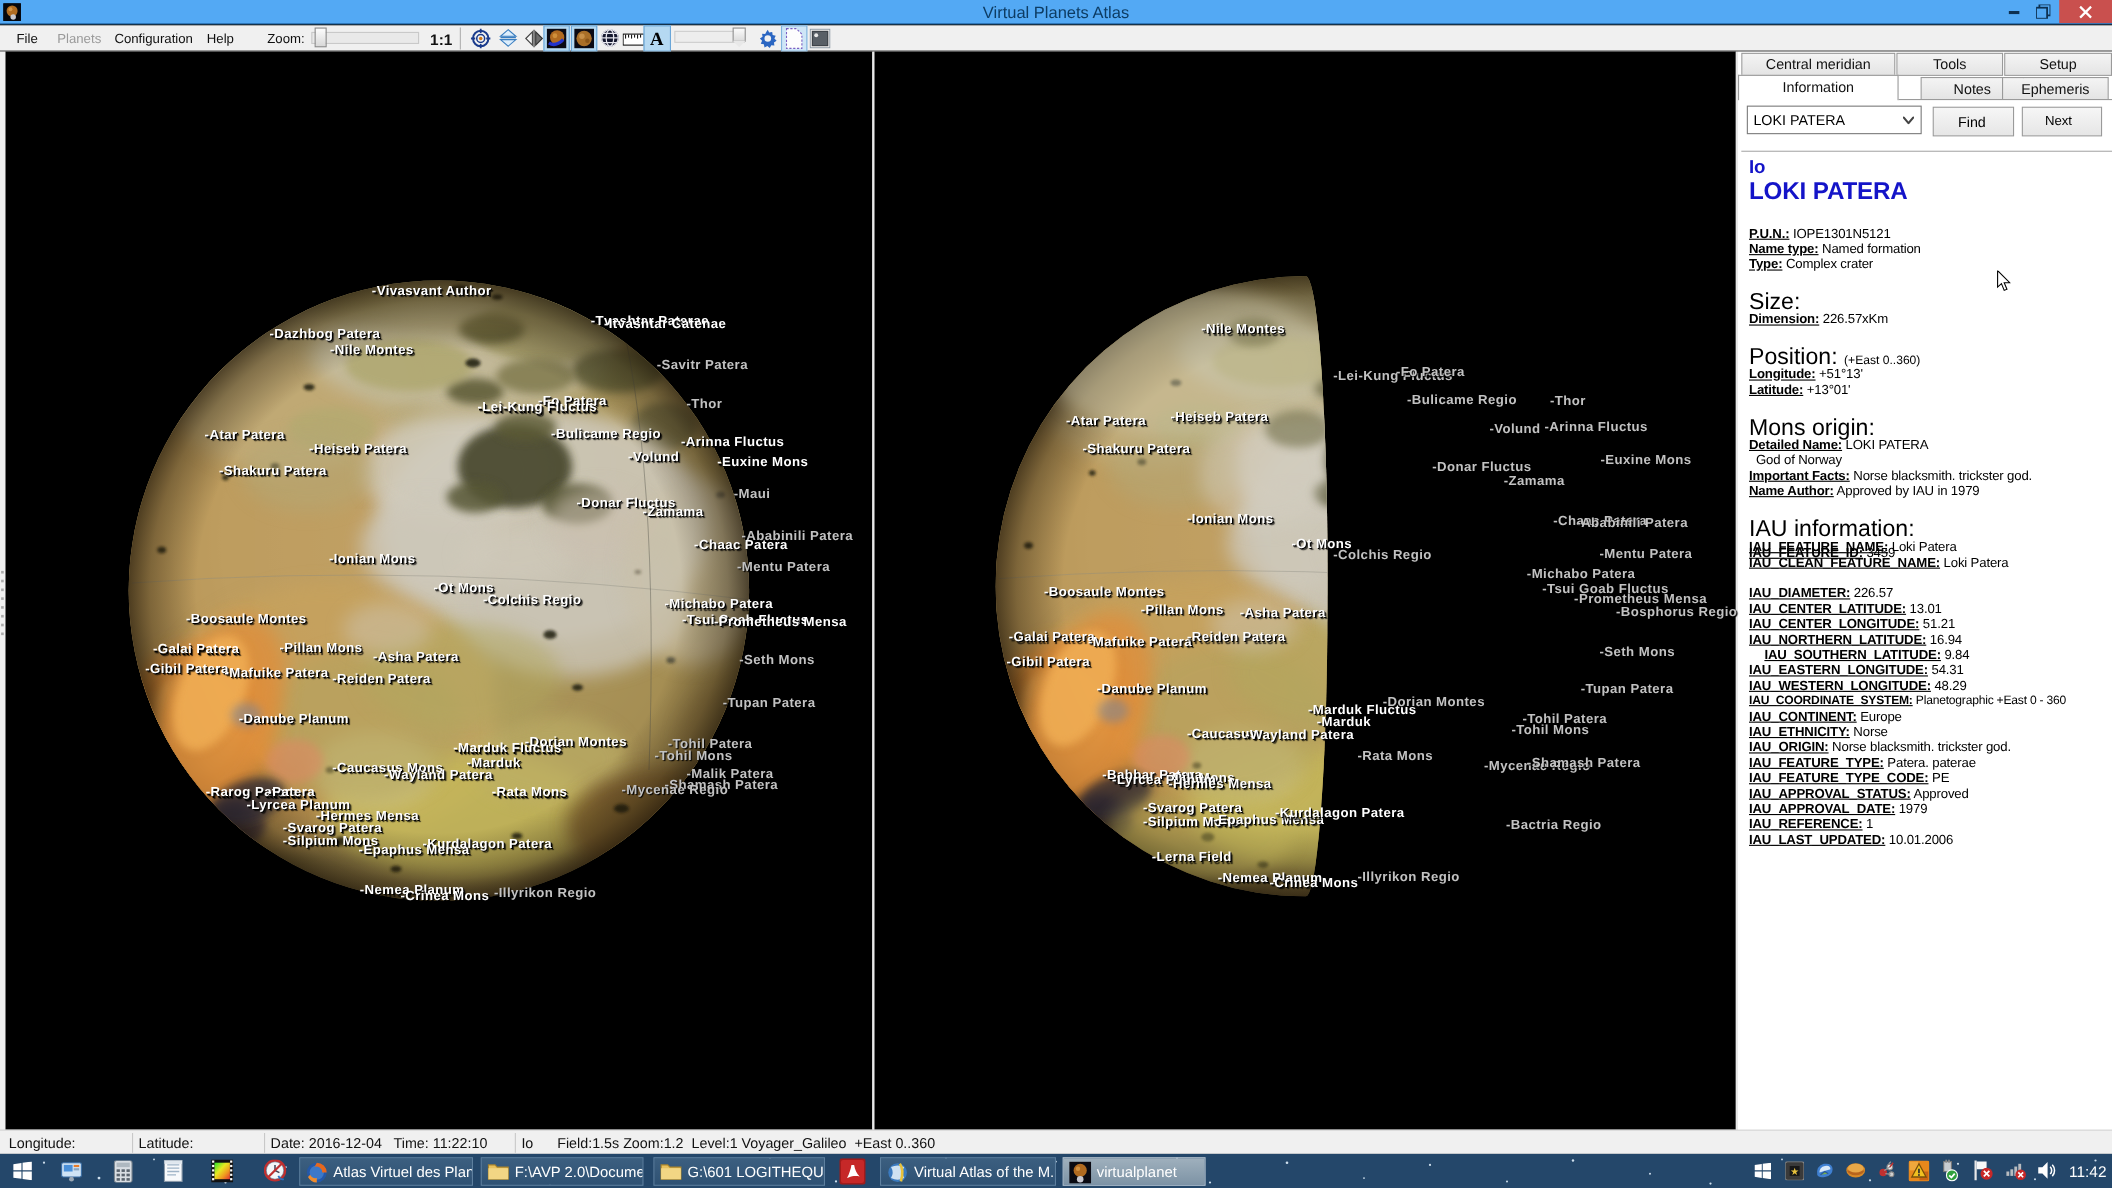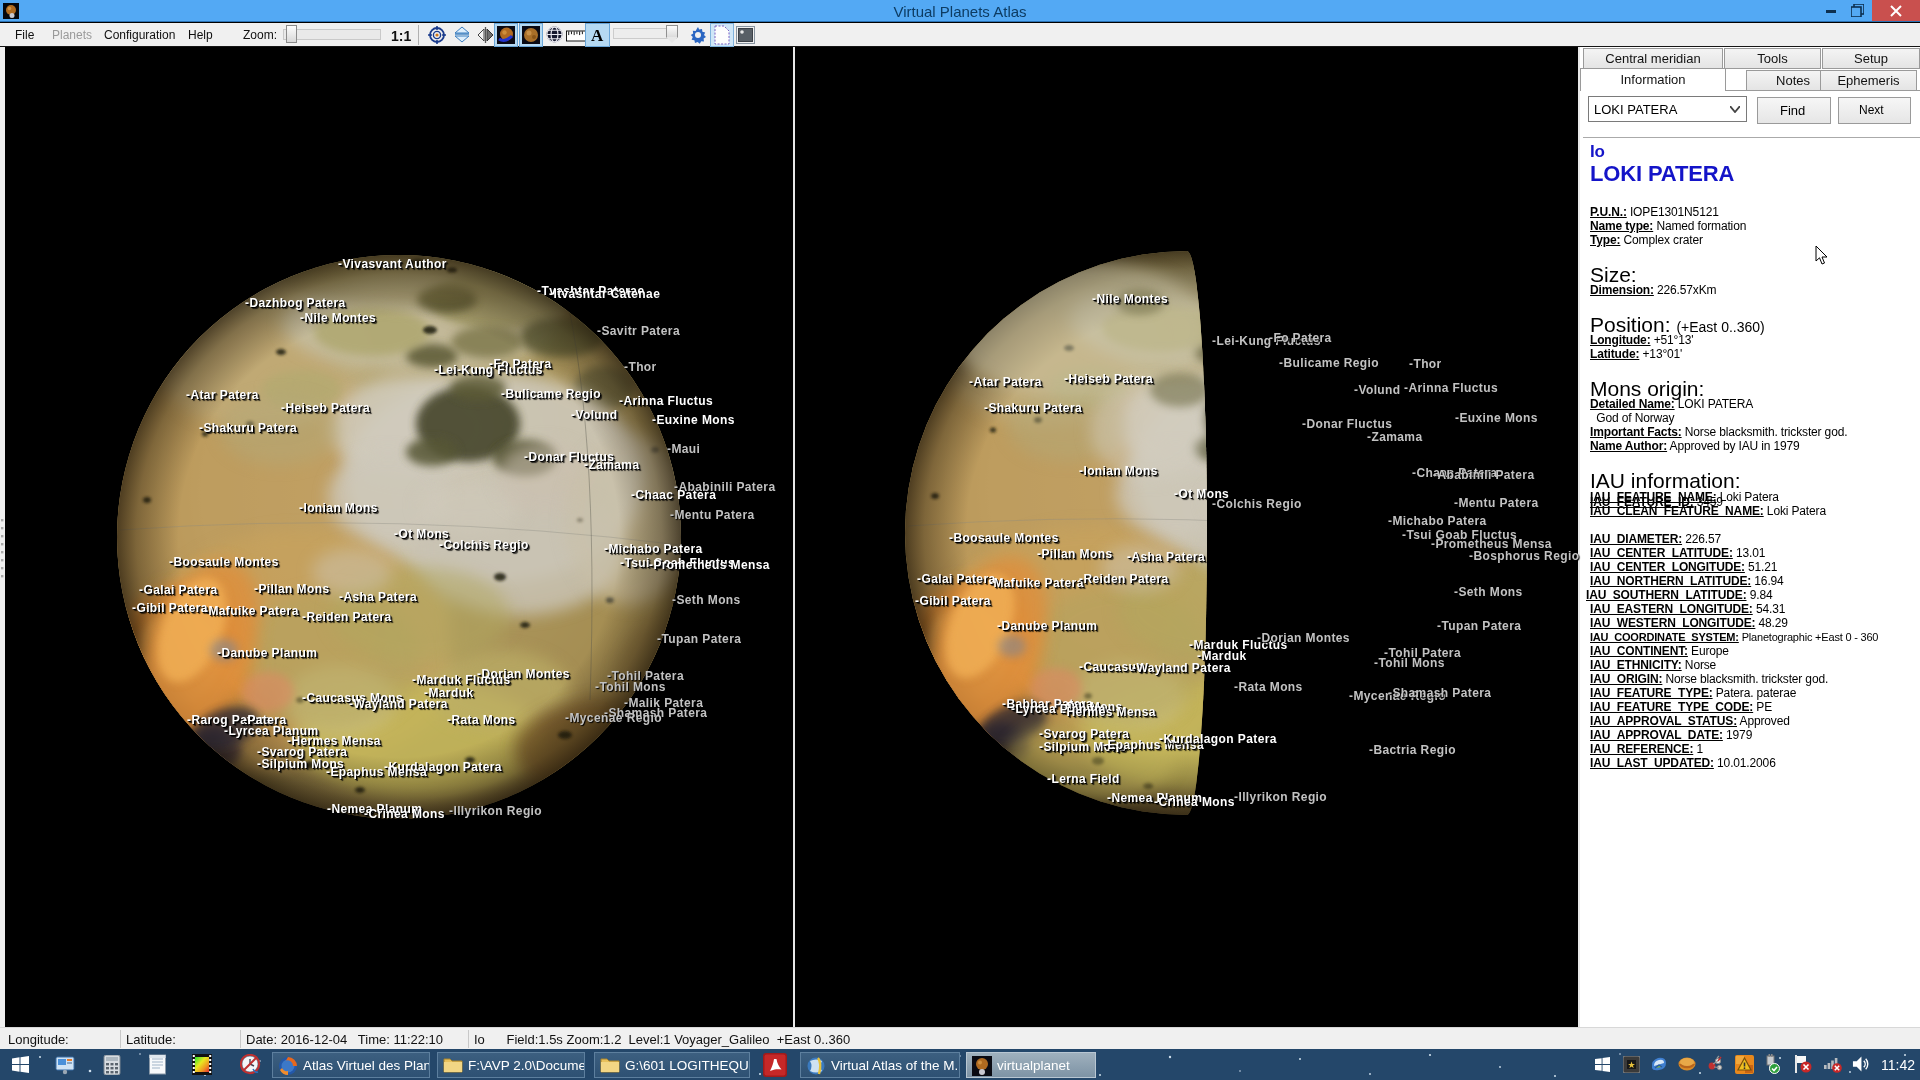--- a/index.html
+++ b/index.html
@@ -180,37 +180,37 @@
     <div class="rp" style="left:279px;top:56px;font-size:12px;letter-spacing:0">Next</div>
     <div class="abs" style="left:3px;top:90px;width:337px;height:1px;background:#aaa"></div>
 
     <div class="rp blue" style="left:10px;top:95px;font-size:17px">Io</div>
     <div class="rp blue" style="left:10px;top:114px;font-size:22px">LOKI PATERA</div>
     <div class="rp" style="left:10px;top:158px"><b>P.U.N.:</b> IOPE1301N5121</div>
     <div class="rp" style="left:10px;top:172px"><b>Name type:</b> Named formation</div>
     <div class="rp" style="left:10px;top:186px"><b>Type:</b> Complex crater</div>
     <div class="rph" style="left:10px;top:216px">Size:</div>
     <div class="rp" style="left:10px;top:236px"><b>Dimension:</b> 226.57xKm</div>
-    <div class="rph" style="left:10px;top:266px">Position: <span style="font-size:14px">(+East 0..360)</span></div>
+    <div class="rph" style="left:10px;top:266px">Position: <span style="font-size:11px">(+East 0..360)</span></div>
     <div class="rp" style="left:10px;top:286px"><b>Longitude:</b> +51°13'</div>
     <div class="rp" style="left:10px;top:300px"><b>Latitude:</b> +13°01'</div>
     <div class="rph" style="left:10px;top:330px">Mons origin:</div>
     <div class="rp" style="left:10px;top:350px"><b>Detailed Name:</b> LOKI PATERA</div>
     <div class="rp" style="left:10px;top:364px">  God of Norway</div>
     <div class="rp" style="left:10px;top:378px"><b>Important Facts:</b> Norse blacksmith. trickster god.</div>
     <div class="rp" style="left:10px;top:392px"><b>Name Author:</b> Approved by IAU in 1979</div>
     <div class="rph" style="left:10px;top:422px">IAU information:</div>
     <div class="rp" style="left:10px;top:443px"><b>IAU_FEATURE_NAME:</b> Loki Patera</div>
     <div class="rp" style="left:10px;top:457px"><b>IAU_CLEAN_FEATURE_NAME:</b> Loki Patera</div>
     <div class="rp" style="left:10px;top:448px"><b>IAU_FEATURE_ID:</b> 3459</div>
     <div class="rp" style="left:10px;top:485px"><b>IAU_DIAMETER:</b> 226.57</div>
     <div class="rp" style="left:10px;top:499px"><b>IAU_CENTER_LATITUDE:</b> 13.01</div>
     <div class="rp" style="left:10px;top:513px"><b>IAU_CENTER_LONGITUDE:</b> 51.21</div>
     <div class="rp" style="left:10px;top:527px"><b>IAU_NORTHERN_LATITUDE:</b> 16.94</div>
-    <div class="rp" style="left:6px;top:541px"><b>IAU_SOUTHERN_LATITUDE:</b> 9.84</div>
+    <div class="rp" style="left:24px;top:541px"><b>IAU_SOUTHERN_LATITUDE:</b> 9.84</div>
     <div class="rp" style="left:10px;top:555px"><b>IAU_EASTERN_LONGITUDE:</b> 54.31</div>
     <div class="rp" style="left:10px;top:569px"><b>IAU_WESTERN_LONGITUDE:</b> 48.29</div>
     <div class="rp" style="left:10px;top:584px;font-size:11px;letter-spacing:-0.2px"><b>IAU_COORDINATE_SYSTEM:</b> Planetographic +East 0 - 360</div>
     <div class="rp" style="left:10px;top:597px"><b>IAU_CONTINENT:</b> Europe</div>
     <div class="rp" style="left:10px;top:611px"><b>IAU_ETHNICITY:</b> Norse</div>
     <div class="rp" style="left:10px;top:625px"><b>IAU_ORIGIN:</b> Norse blacksmith. trickster god.</div>
     <div class="rp" style="left:10px;top:639px"><b>IAU_FEATURE_TYPE:</b> Patera. paterae</div>
     <div class="rp" style="left:10px;top:653px"><b>IAU_FEATURE_TYPE_CODE:</b> PE</div>
     <div class="rp" style="left:10px;top:667px"><b>IAU_APPROVAL_STATUS:</b> Approved</div>
     <div class="rp" style="left:10px;top:681px"><b>IAU_APPROVAL_DATE:</b> 1979</div>

